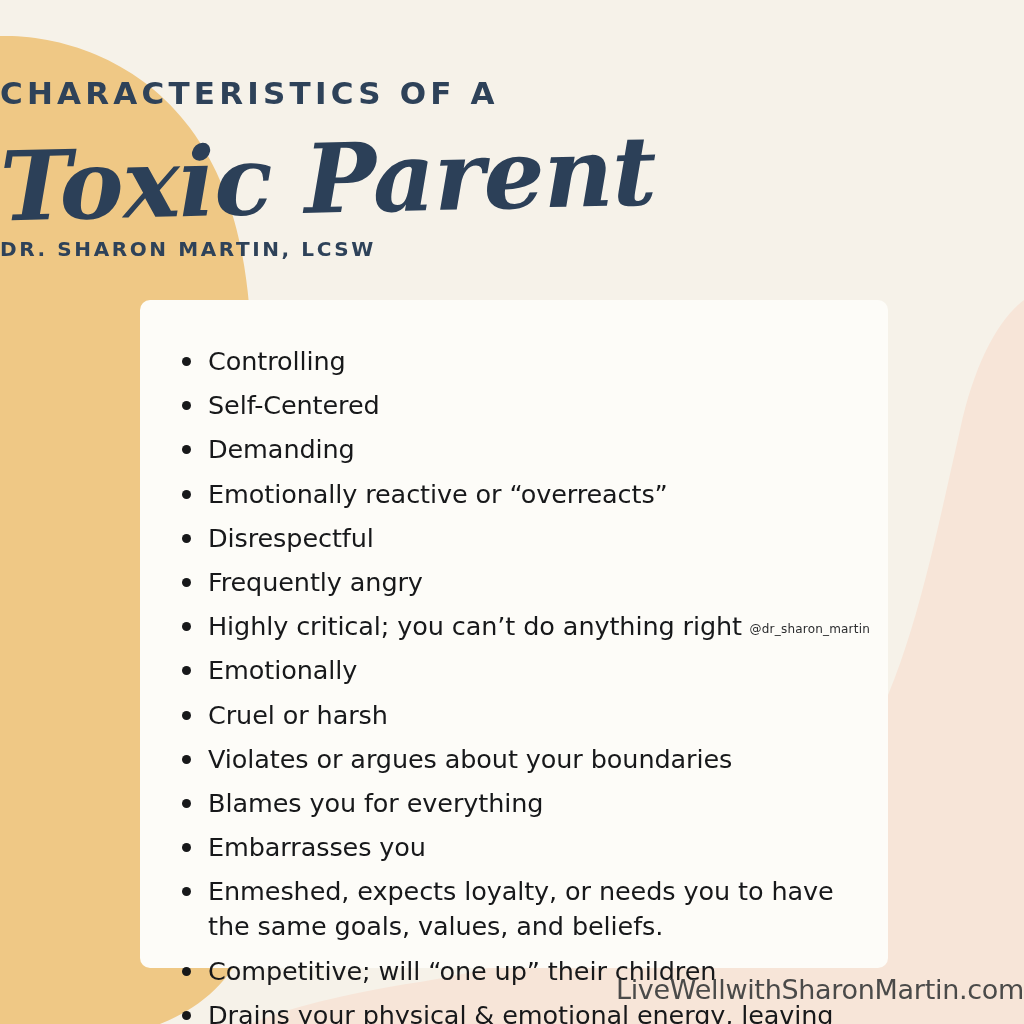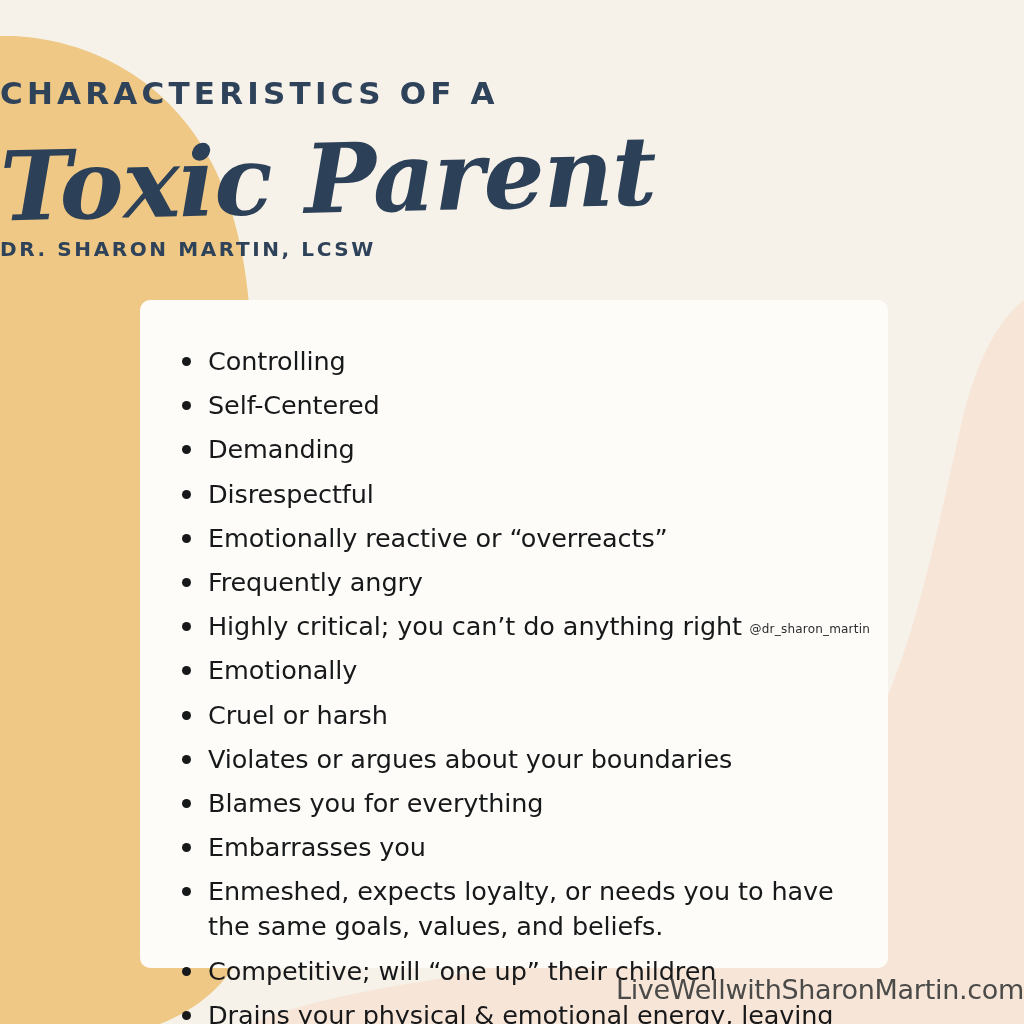--- a/index.html
+++ b/index.html
@@ -156,22 +156,22 @@
   <div class="eyebrow">CHARACTERISTICS OF A</div>
   <div class="title-script">Toxic Parent</div>
   <div class="byline">DR. SHARON MARTIN, LCSW</div>
 </div>
 
 <div class="card">
   <ul class="list">
     <li class="list-item">Controlling</li>
     <li class="list-item">Self-Centered</li>
     <li class="list-item">Demanding</li>
+    <li class="list-item">Emotionally reactive or “overreacts”</li>
     <li class="list-item">Disrespectful</li>
-    <li class="list-item">Emotionally reactive or “overreacts”</li>
     <li class="list-item">Frequently angry</li>
     <li class="list-item">Highly critical; you can’t do anything right</li>
     <li class="list-item">Emotionally</li>
     <li class="list-item">Cruel or harsh</li>
     <li class="list-item">Violates or argues about your boundaries</li>
     <li class="list-item">Blames you for everything</li>
     <li class="list-item">Embarrasses you</li>
     <li class="list-item">Enmeshed, expects loyalty, or needs you to have the same goals, values, and beliefs.</li>
     <li class="list-item">Competitive; will “one up” their children</li>
     <li class="list-item">Drains your physical &amp; emotional energy, leaving you feeling worse after interacting with them</li>

